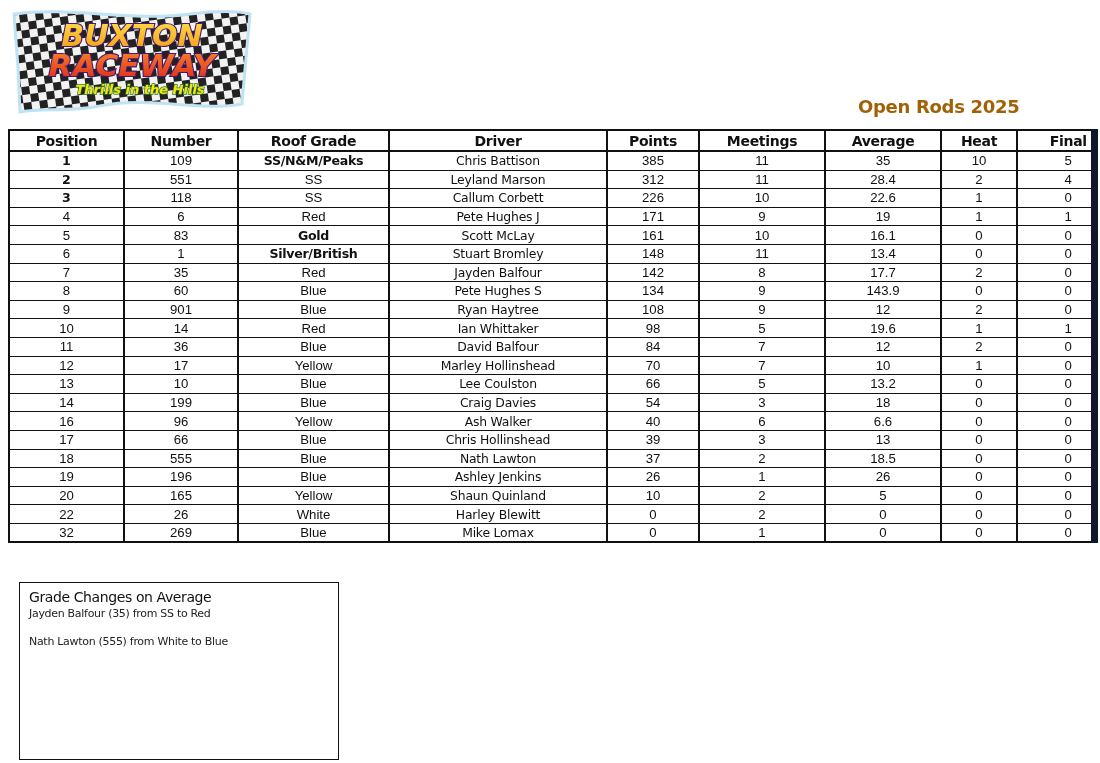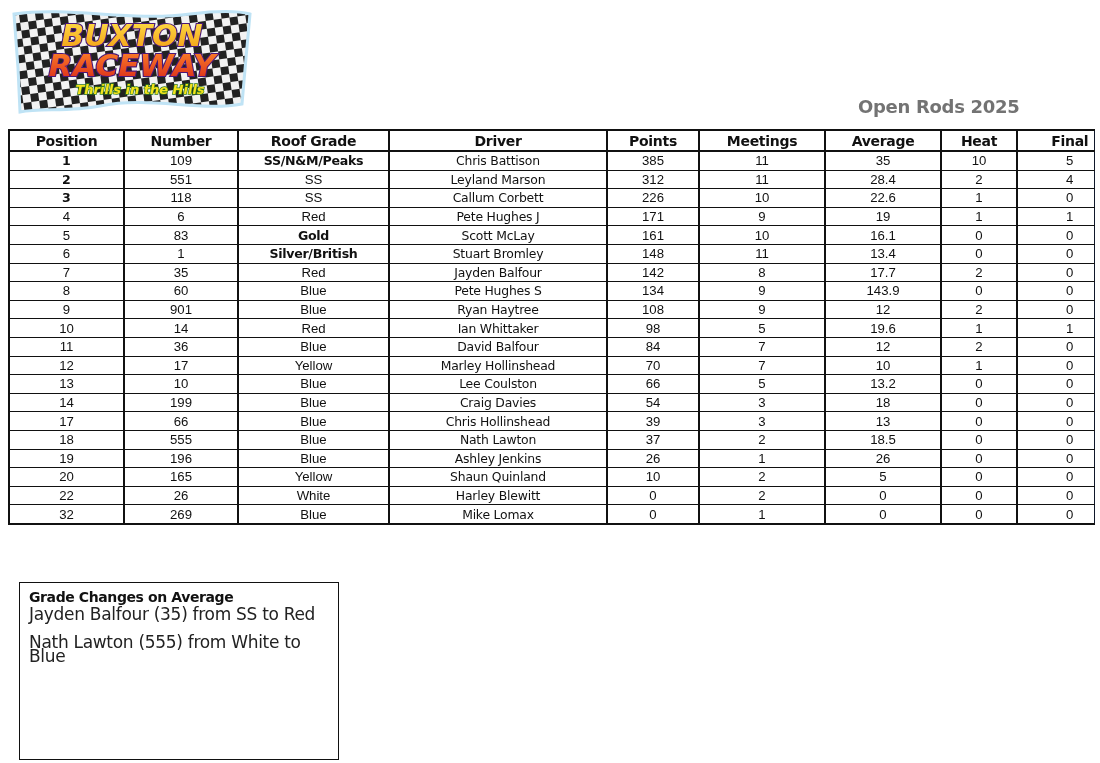--- a/index.html
+++ b/index.html
@@ -9,21 +9,21 @@
   }
   
   .logo {
     position: absolute; left: 10px; top: 8px; width: 244px; height: 108px;
   }
   .logo svg { width: 100%; height: 100%; display: block; }
 
   .sheet-title {
     position: absolute; left: 858px; top: 96px; width: 160px;
     font-family: "DejaVu Sans", sans-serif; font-weight: bold; font-size: 18px;
-    color: #737373; letter-spacing: -0.3px; white-space: nowrap;
+    color: #a16207; letter-spacing: -0.3px; white-space: nowrap;
   }
 
   table.standings {
     position: absolute; left: 8px; top: 129px; width: 1085px;
     border-collapse: collapse; table-layout: fixed;
   }
   table.standings th, table.standings td {
     border: 1px solid #111; text-align: center; padding: 0; overflow: hidden; white-space: nowrap;
   }
   table.standings th {
@@ -32,34 +32,34 @@
     letter-spacing: -0.3px;
   }
   table.standings td {
     height: 17.6px; font-family: "Liberation Sans", sans-serif; font-size: 13.2px; line-height: 17px;
   }
   table.standings td.driver { font-family: "DejaVu Sans", sans-serif; font-size: 12.4px; letter-spacing: -0.2px; margin-left: 32px; }
   table.standings td.num { font-family: "Liberation Sans", sans-serif; }
   table.standings td.bold { font-family: "DejaVu Sans", sans-serif; font-weight: bold; font-size: 12.6px; letter-spacing: -0.3px; }
   table.standings td.pos-bold { font-weight: bold; font-family: "DejaVu Sans", sans-serif; font-size: 12.6px; }
   table.standings th:first-child, table.standings td:first-child { border-left: 2px solid #111; }
-  table.standings th:last-child, table.standings td:last-child { border-right: 1px solid #0f172a; padding-left: 28px; }
+  table.standings th:last-child, table.standings td:last-child { border-right: 7px solid #0f172a; padding-left: 28px; }
   table.standings tr:last-child td { border-bottom: 2.5px solid #111; }
   table.standings th.thick-r, table.standings td.thick-r { border-right: 2px solid #111; }
 
   .grade-box {
     position: absolute; left: 19px; top: 582px; width: 320px; height: 178px;
     border: 1px solid #111; box-sizing: border-box; padding: 5px 9px;
   }
   .grade-box .gb-title {
-    font-family: "DejaVu Sans", sans-serif; font-weight: bold; font-size: 14px;
+    font-family: "DejaVu Sans", sans-serif; font-weight: normal; font-size: 14px;
     letter-spacing: -0.4px; margin: 0 0 1px 0; line-height: 18px;
   }
   .grade-box .gb-line {
-    font-family: "DejaVu Sans", sans-serif; font-size: 17px; letter-spacing: -0.3px;
+    font-family: "DejaVu Sans", sans-serif; font-size: 11px; letter-spacing: -0.3px;
     line-height: 14px; margin: 0 0 14px 0; color: #222;
   }
 </style>
 </head>
 <body>
 
 <div class="logo">
   <svg viewBox="0 0 244 108" xmlns="http://www.w3.org/2000/svg">
     <defs>
       <pattern id="chk" width="16" height="16" patternUnits="userSpaceOnUse" patternTransform="rotate(-8)">
@@ -259,20 +259,31 @@
         <td class="num thick-r">199</td>
         <td class="num thick-r">Blue</td>
         <td class="driver thick-r">Craig Davies</td>
         <td class="num thick-r">54</td>
         <td class="num thick-r">3</td>
         <td class="num thick-r">18</td>
         <td class="num thick-r">0</td>
         <td class="num">0</td>
       </tr>
       <tr>
+        <td class="num thick-r">16</td>
+        <td class="num thick-r">96</td>
+        <td class="num thick-r">Yellow</td>
+        <td class="driver thick-r">Ash Walker</td>
+        <td class="num thick-r">40</td>
+        <td class="num thick-r">6</td>
+        <td class="num thick-r">6.6</td>
+        <td class="num thick-r">0</td>
+        <td class="num">0</td>
+      </tr>
+      <tr>
         <td class="num thick-r">17</td>
         <td class="num thick-r">66</td>
         <td class="num thick-r">Blue</td>
         <td class="driver thick-r">Chris Hollinshead</td>
         <td class="num thick-r">39</td>
         <td class="num thick-r">3</td>
         <td class="num thick-r">13</td>
         <td class="num thick-r">0</td>
         <td class="num">0</td>
       </tr>

